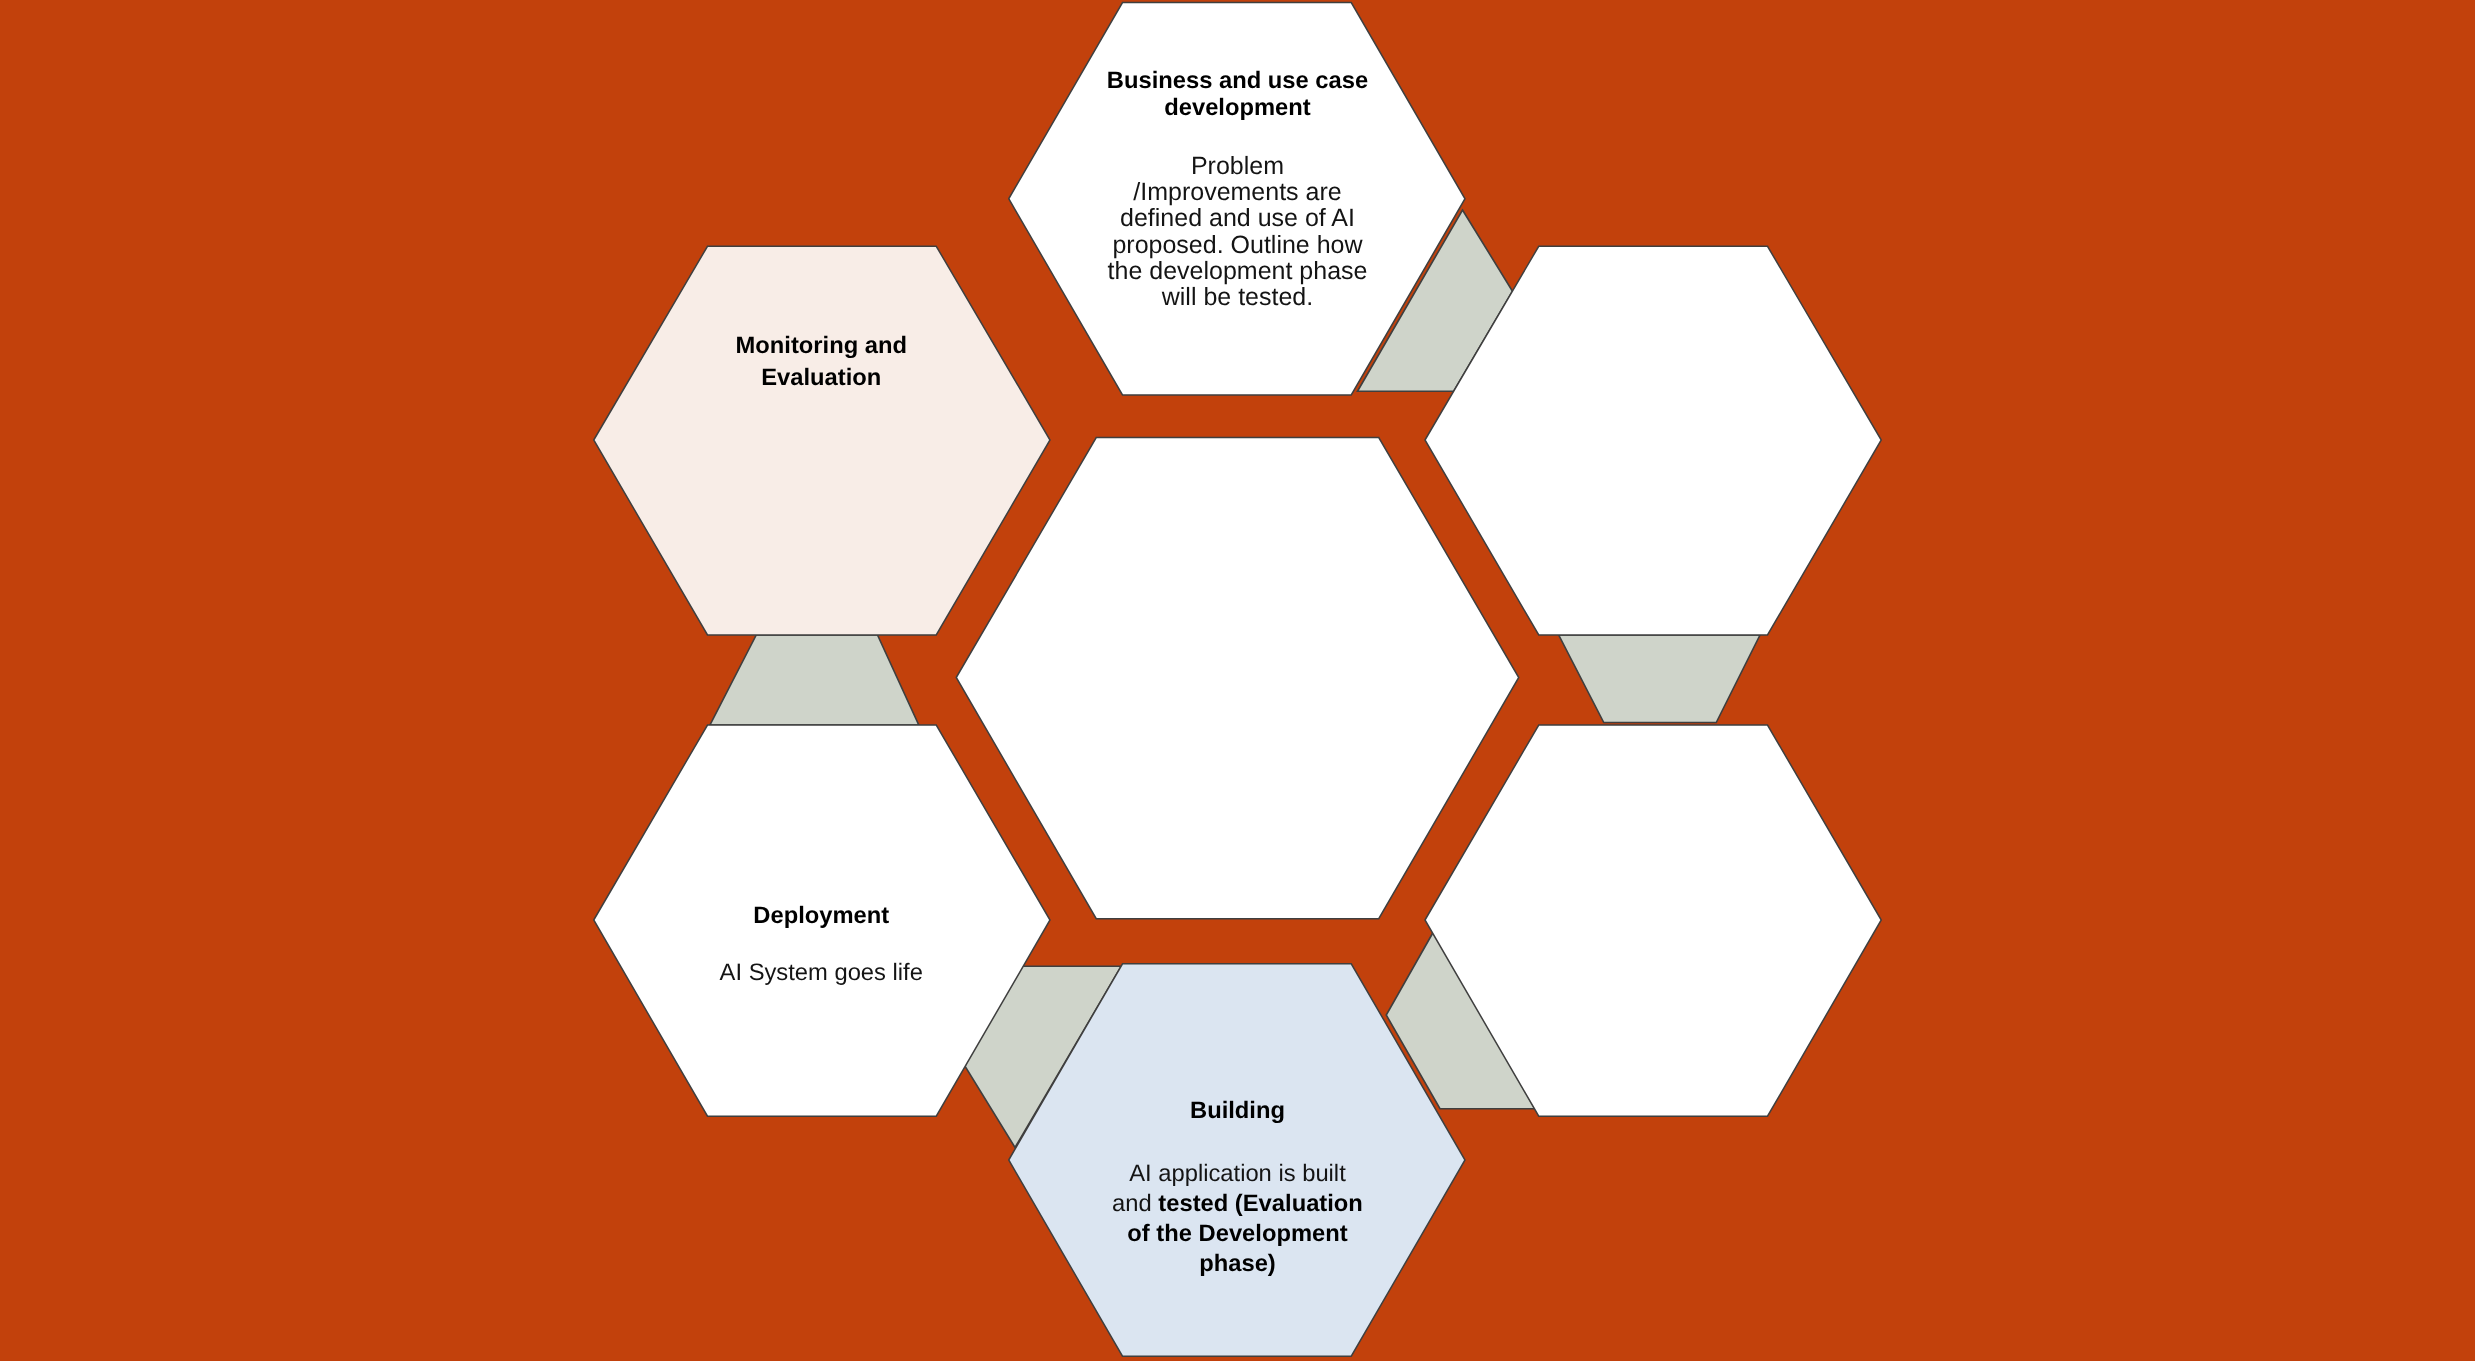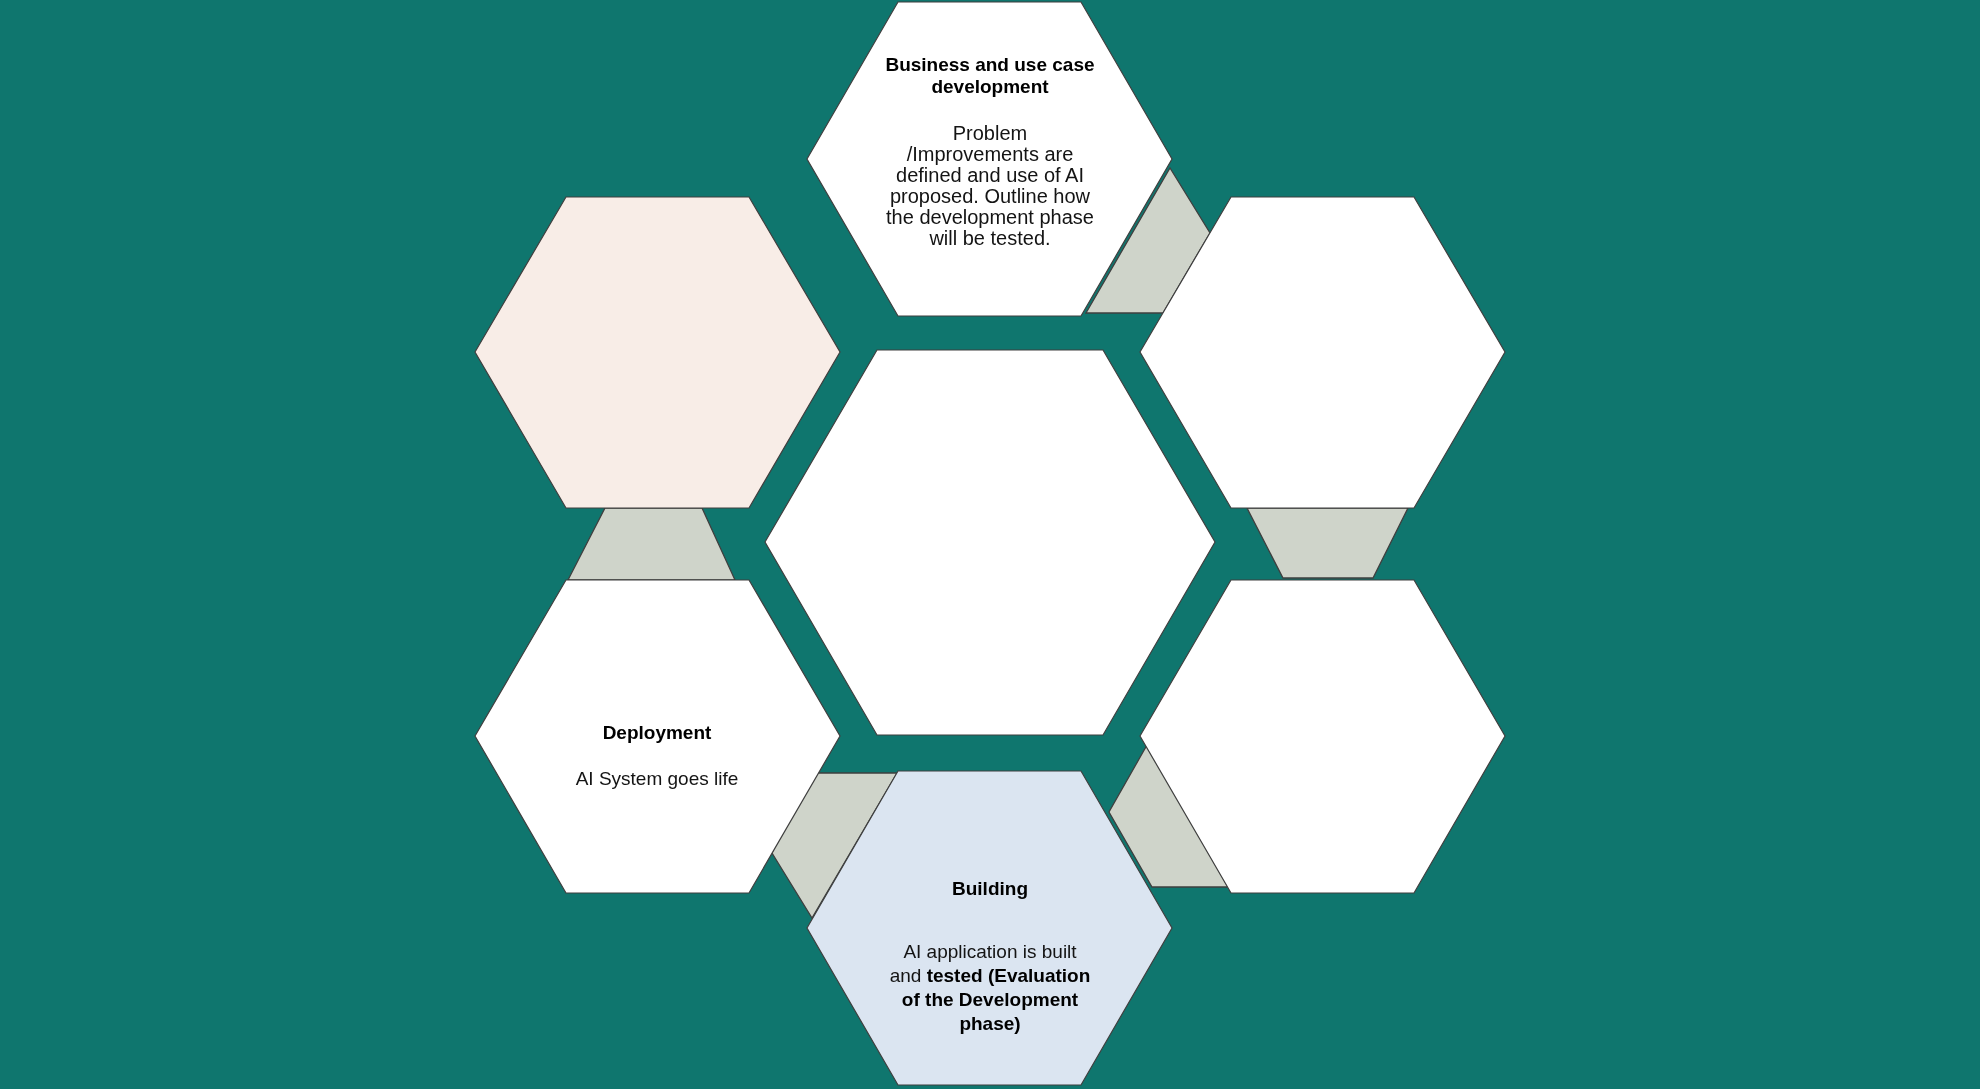--- a/index.html
+++ b/index.html
@@ -4,21 +4,21 @@
 <style>
   html, body {
     margin: 0;
     padding: 0;
     background: #000000;
   }
   .stage {
     position: relative;
     width: 1980px;
     height: 1089px;
-    background: #0f766e;
+    background: #c2410c;
     overflow: hidden;
     font-family: "Liberation Sans", sans-serif;
   }
   .stage svg {
     position: absolute;
     left: 0;
     top: 0;
   }
   .node-text {
     position: absolute;
@@ -49,21 +49,21 @@
 
   .t-design     { left: 1193px; top: 298px; width: 260px; }
   .t-design .node-body { font-size: 19px; line-height: 22px; margin-top: 9px; }
 
   .t-training   { left: 1183px; top: 712px; width: 280px; }
 
   .t-deployment { left: 527px; top: 704px; width: 260px; }
   .t-deployment .node-body { font-size: 19px; line-height: 24px; margin-top: 5px; }
 
   .t-building   { left: 855px; top: 860px; width: 270px; }
-  .t-building .node-body { font-size: 19px; line-height: 24px; margin-top: 22px; }
+  .t-building .node-body { font-size: 19px; line-height: 24px; margin-top: 10px; }
   .t-building .bold-run { font-weight: 700; color: #000000; }
 
   .t-center {
     left: 830px; top: 452px; width: 320px;
     font-size: 70px;
     line-height: 104px;
     color: #0a0a0a;
     letter-spacing: 0px;
   }
 </style>
@@ -99,20 +99,22 @@
 development</span>
     <span class="node-body">Problem
 /Improvements are
 defined and use of AI
 proposed. Outline how
 the development phase
 will be tested.</span>
   </div>
 
   <div class="node-text t-monitoring">
+    <span class="node-title">Monitoring and
+Evaluation</span>
   </div>
 
 
 
   <div class="node-text t-deployment">
     <span class="node-title">Deployment</span>
     <span class="node-body">AI System goes life</span>
   </div>
 
   <div class="node-text t-building">

